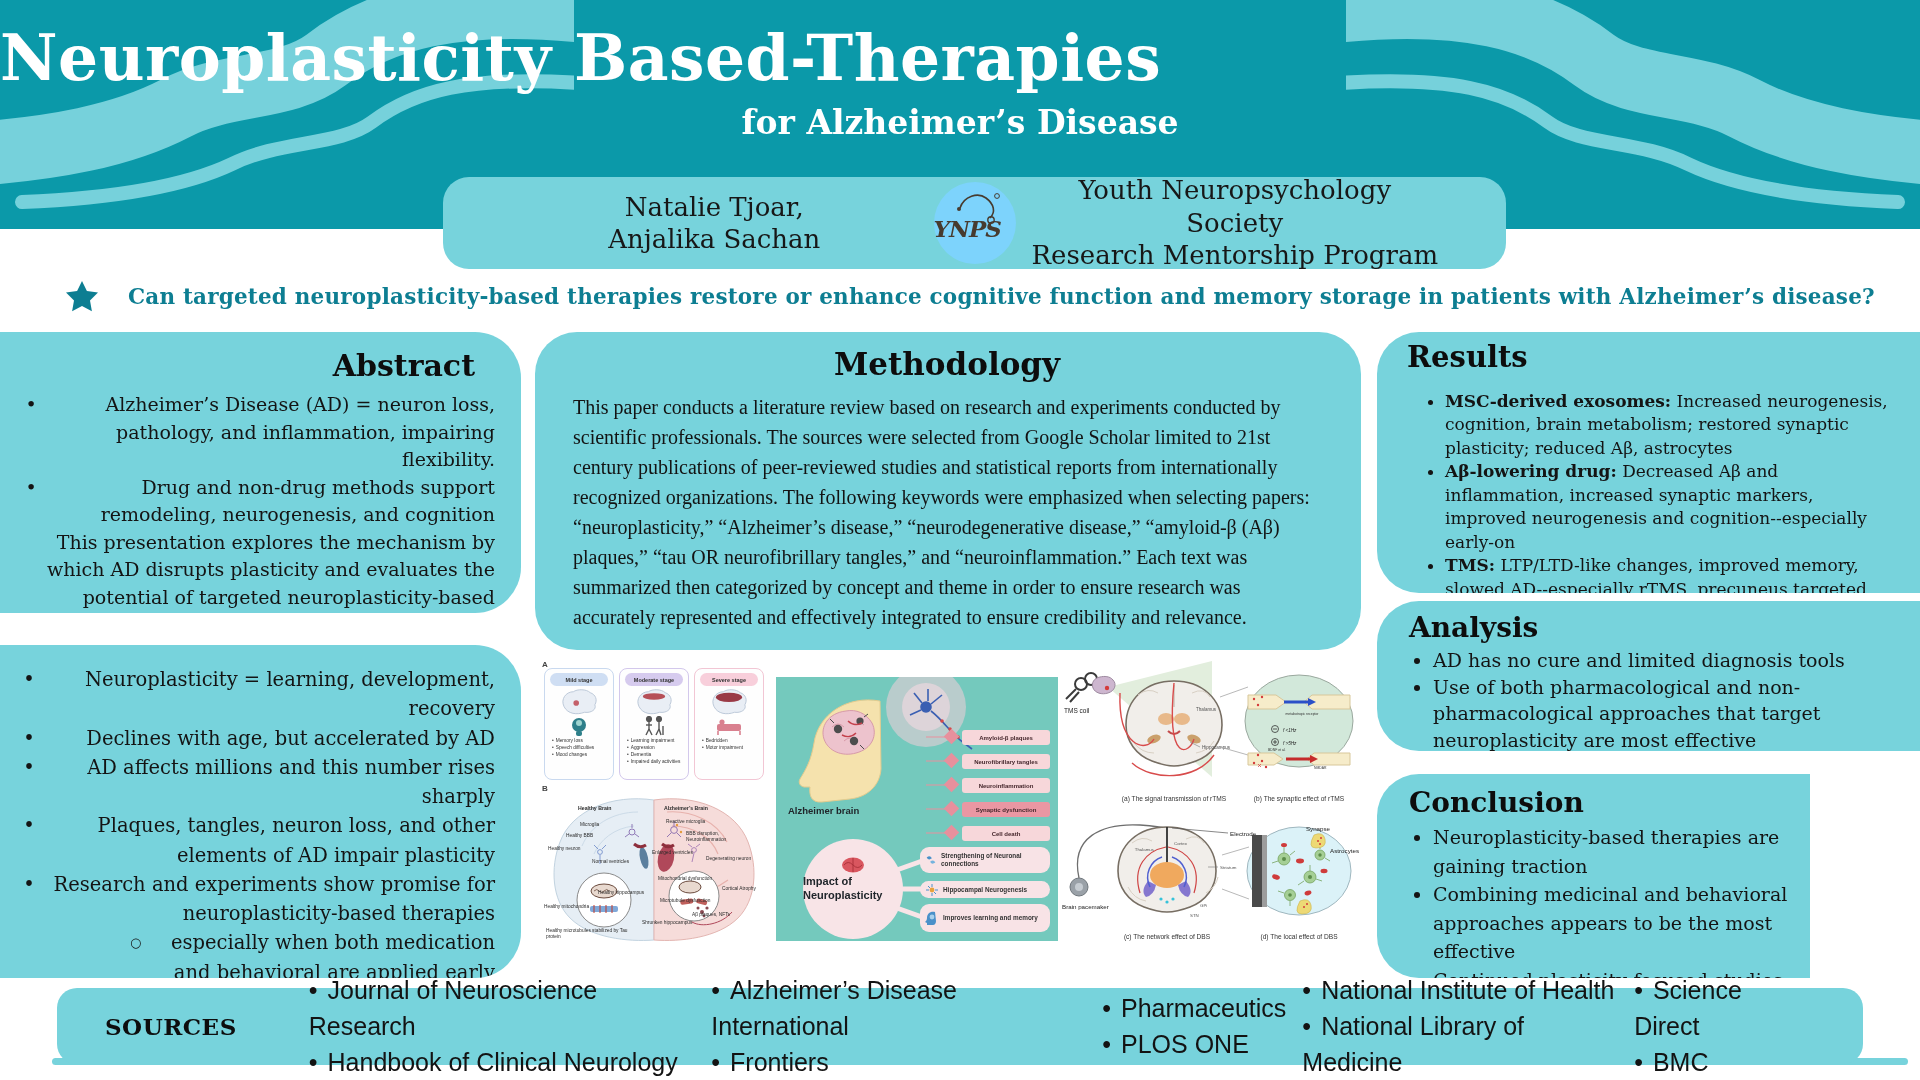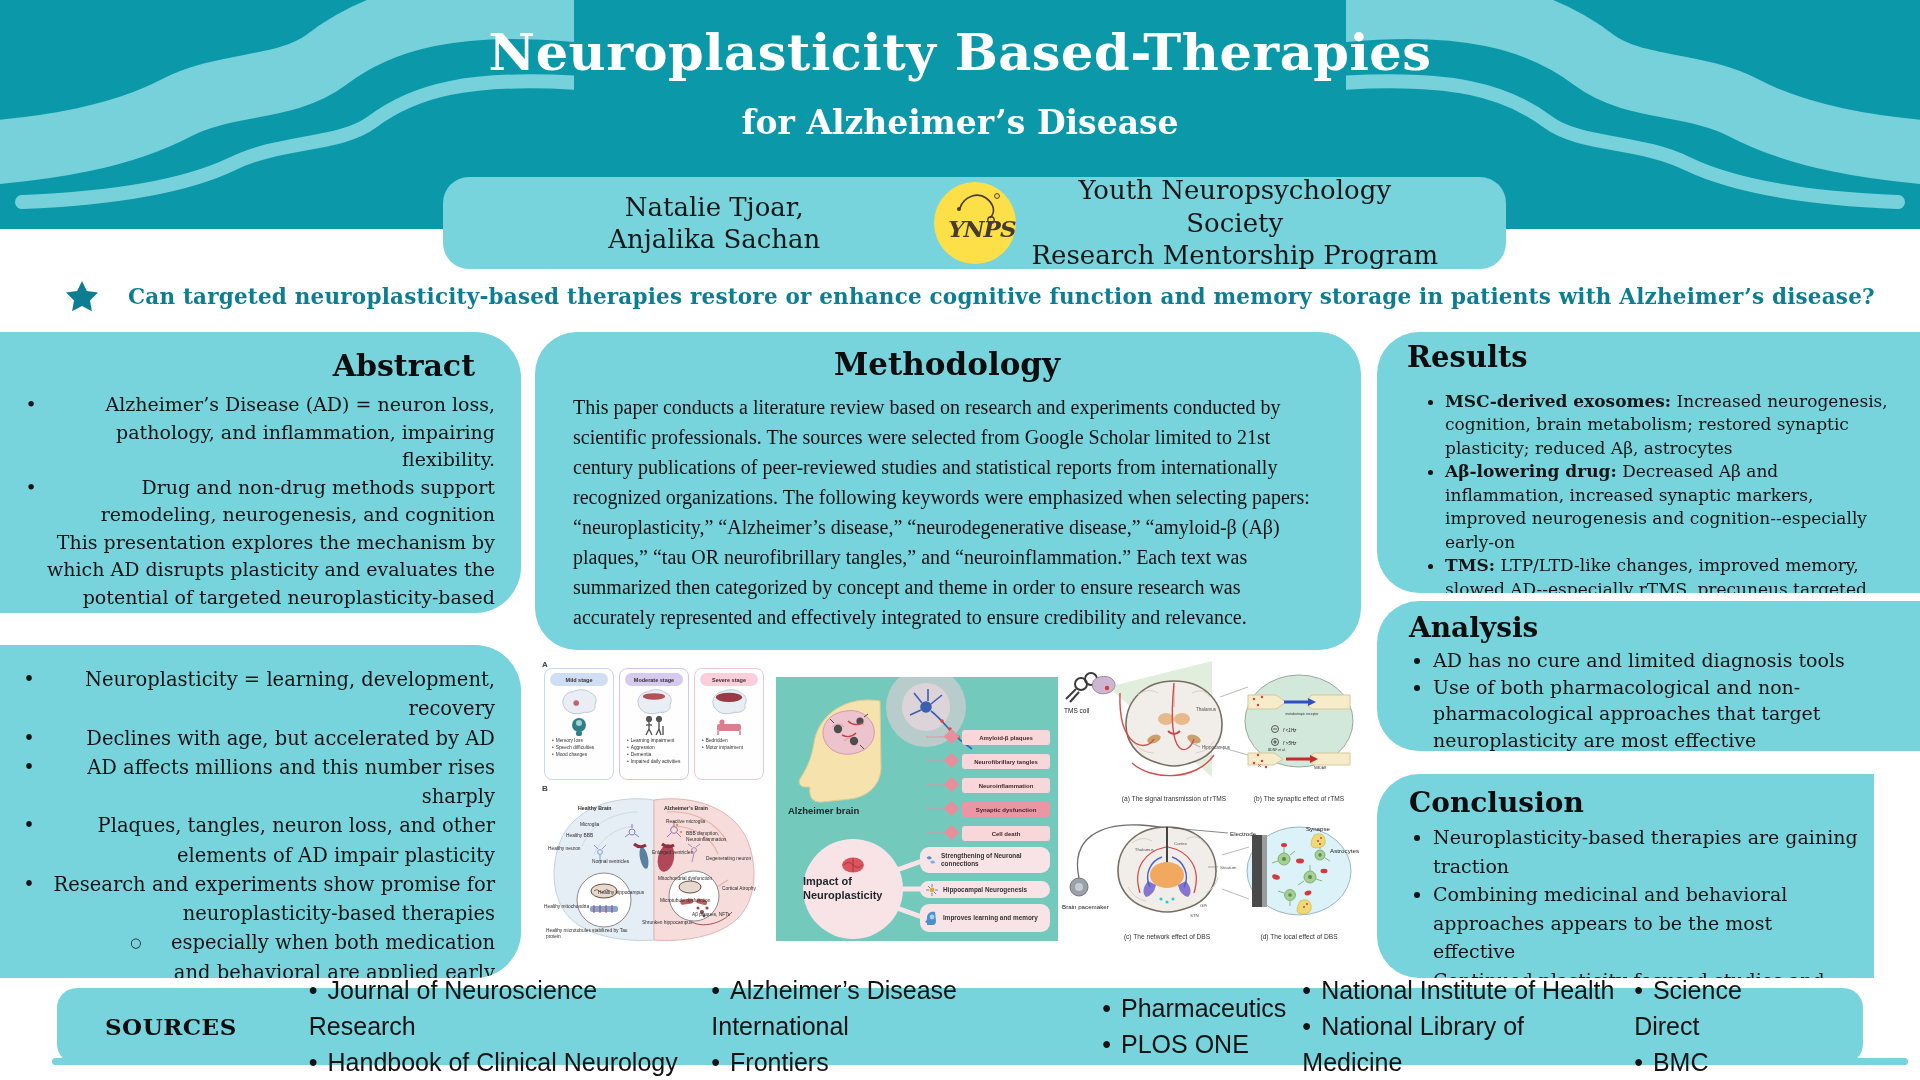--- a/index.html
+++ b/index.html
@@ -4,30 +4,30 @@
 <style>
   html,body{margin:0;padding:0;background:#ffffff;}
   .poster{position:relative;width:1920px;height:1080px;overflow:hidden;background:#ffffff;
           font-family:"DejaVu Serif",serif;color:#141414;}
 
   
   .header{position:absolute;left:0;top:0;width:1920px;height:229px;background:#0b99a9;overflow:hidden;}
   .swirl{position:absolute;top:-14px;opacity:.95;}
   .swirl-left{left:-26px;}
   .swirl-right{right:-26px;transform:scaleX(-1);}
-  .poster-title{position:absolute;top:24px;left:0;width:100%;text-align:center;color:#ffffff;
-                font-size:51px;font-weight:700;letter-spacing:.5px;line-height:1.1;}
+  .poster-title{position:absolute;top:24px;left:0;width:100%;color:#ffffff;
+                font-size:63px;font-weight:700;letter-spacing:.5px;line-height:1.1;}
   .poster-subtitle{position:absolute;top:103px;left:0;width:100%;text-align:center;color:#ffffff;
                    font-size:33px;font-weight:700;}
   .authors-bar{position:absolute;left:443px;top:177px;width:1063px;height:92px;background:#77d3dc;
                border-radius:26px;display:flex;align-items:center;justify-content:space-between;
                box-sizing:border-box;padding:0 66px;z-index:6;}
   .authors-block,.program-block{flex:1;text-align:center;font-size:26px;line-height:1.25;color:#171717;}
-  .logo{width:82px;height:82px;border-radius:50%;background:#fde047;flex:0 0 82px;position:relative;
-        display:flex;align-items:center;justify-content:flex-end;margin:0 14px;}
+  .logo{width:82px;height:82px;border-radius:50%;background:#7dd3fc;flex:0 0 82px;position:relative;
+        display:flex;align-items:center;justify-content:flex-start;margin:0 14px;}
   .logo-text{font-style:italic;font-weight:700;font-size:23px;color:#473b2f;letter-spacing:-1px;margin-top:10px;}
   .logo svg{position:absolute;left:0;top:0;}
 
   
   .question-row{position:absolute;top:281px;left:66px;display:flex;align-items:center;gap:30px;}
   .question-text{font-size:21.5px;font-weight:700;color:#0d7e92;letter-spacing:.2px;}
 
   
   .panel{position:absolute;background:#77d3dc;box-sizing:border-box;overflow:hidden;color:#141414;}
   .h-sec{font-weight:700;font-size:30px;margin:0;color:#0d0d0d;}
@@ -51,21 +51,21 @@
 
   .panel-results{left:1377px;top:332px;width:543px;height:261px;border-radius:42px 0 0 42px;padding:8px 16px 0 30px;}
   .panel-results .h-sec{font-size:29px;margin-bottom:2px;}
   .r-list{margin:16px;padding-left:22px;font-size:17px;line-height:1.38;}
   .r-label{font-weight:700;}
 
   .panel-analysis{left:1377px;top:601px;width:543px;height:150px;border-radius:42px 0 0 42px;padding:10px 16px 0 32px;}
   .panel-analysis .h-sec{font-size:28px;margin-bottom:3px;}
   .a-list{margin:0;padding-left:24px;font-size:19px;line-height:1.4;}
 
-  .panel-conclusion{left:1377px;top:774px;width:497px;height:204px;border-radius:42px 0 0 42px;padding:12px 16px 0 32px;}
+  .panel-conclusion{left:1377px;top:774px;width:433px;height:204px;border-radius:42px 0 0 42px;padding:12px 16px 0 32px;}
   .panel-conclusion .h-sec{font-size:28px;margin-bottom:4px;}
   .c-list{margin:0;padding-left:24px;font-size:19px;line-height:1.5;}
 
   
   .sources-bar{position:absolute;left:57px;top:988px;width:1806px;height:76px;background:#77d3dc;
                border-radius:20px;display:flex;align-items:center;box-sizing:border-box;padding:0 48px 0 48px;}
   .sources-label{font-size:23px;font-weight:700;letter-spacing:.5px;margin-right:64px;color:#0d0d0d;}
   .sources-cols{flex:1;display:flex;justify-content:space-between;align-items:center;}
   .s-col{list-style:none;margin:8px;padding:0;font-family:Liberation Sans, sans-serif;font-size:25px;line-height:1.45;color:#131313;}
   .s-col li::before{content:"•";margin-right:10px;}

